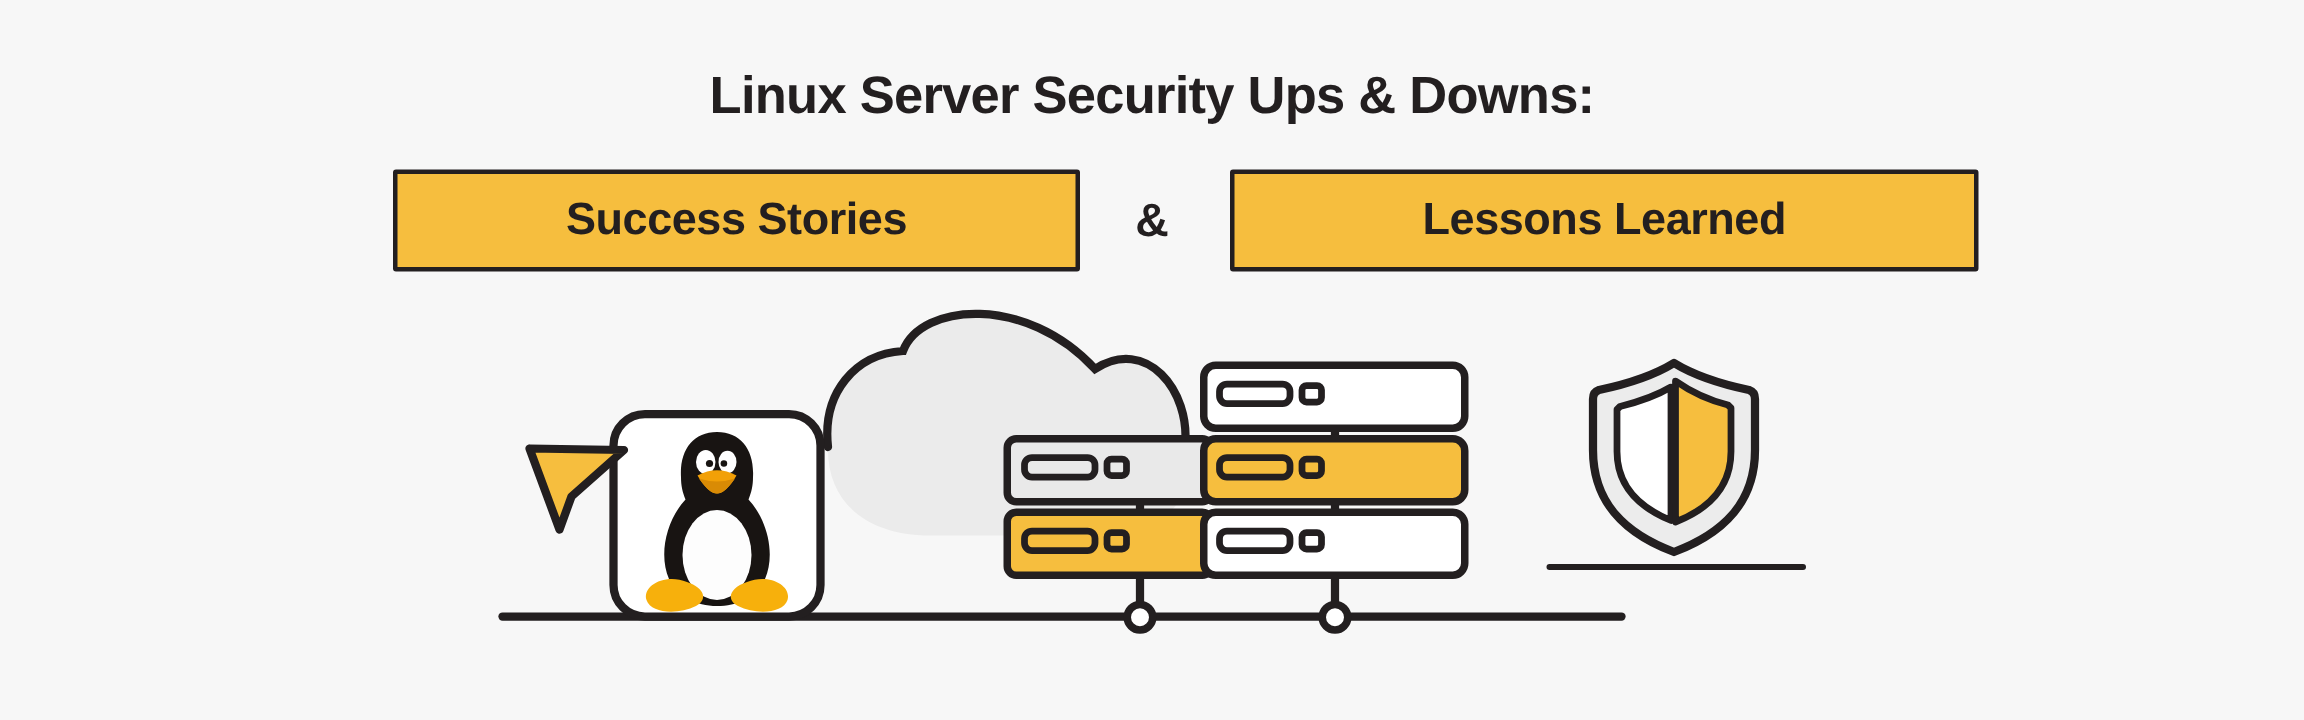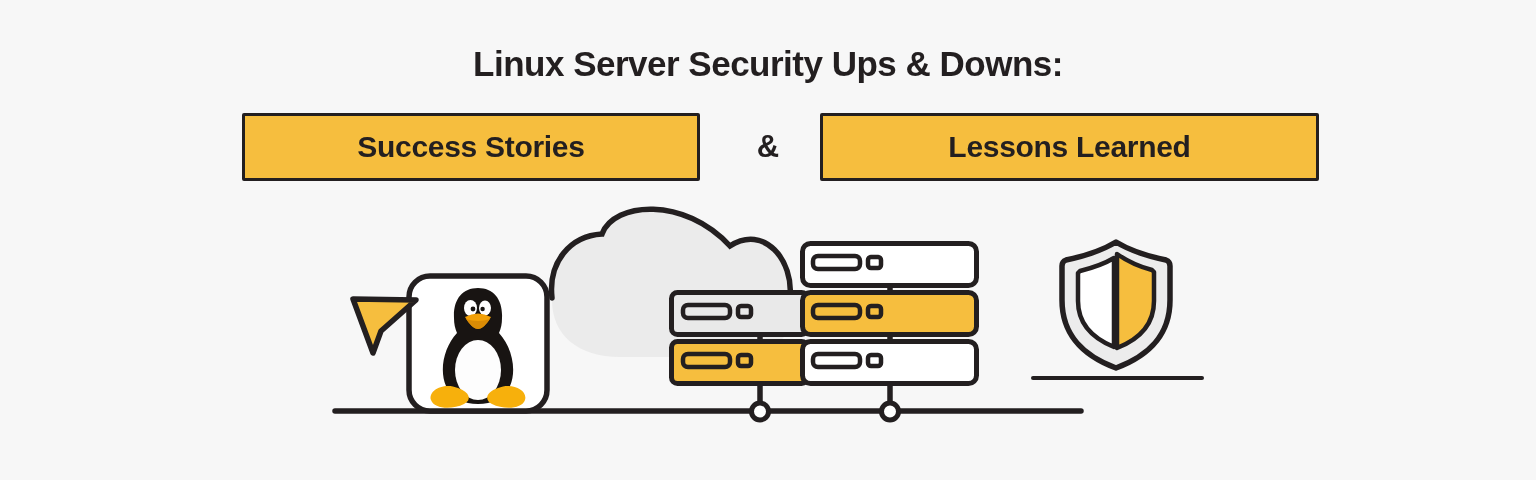--- a/index.html
+++ b/index.html
@@ -34,21 +34,21 @@
     border-radius:2px;
     display:flex;
     align-items:center;
     justify-content:center;
     font-size:30px;
     font-weight:700;
     letter-spacing:-0.3px;
     color:#231f20;
     cursor:pointer;
   }
-  .badge-left{ left:242px; width:458px; }
+  .badge-left{ left:262px; width:458px; }
   .badge-right{ left:820px; width:499px; }
   .amp{
     position:absolute;
     top:113px;
     left:716px;
     width:104px;
     height:68px;
     display:flex;
     align-items:center;
     justify-content:center;

